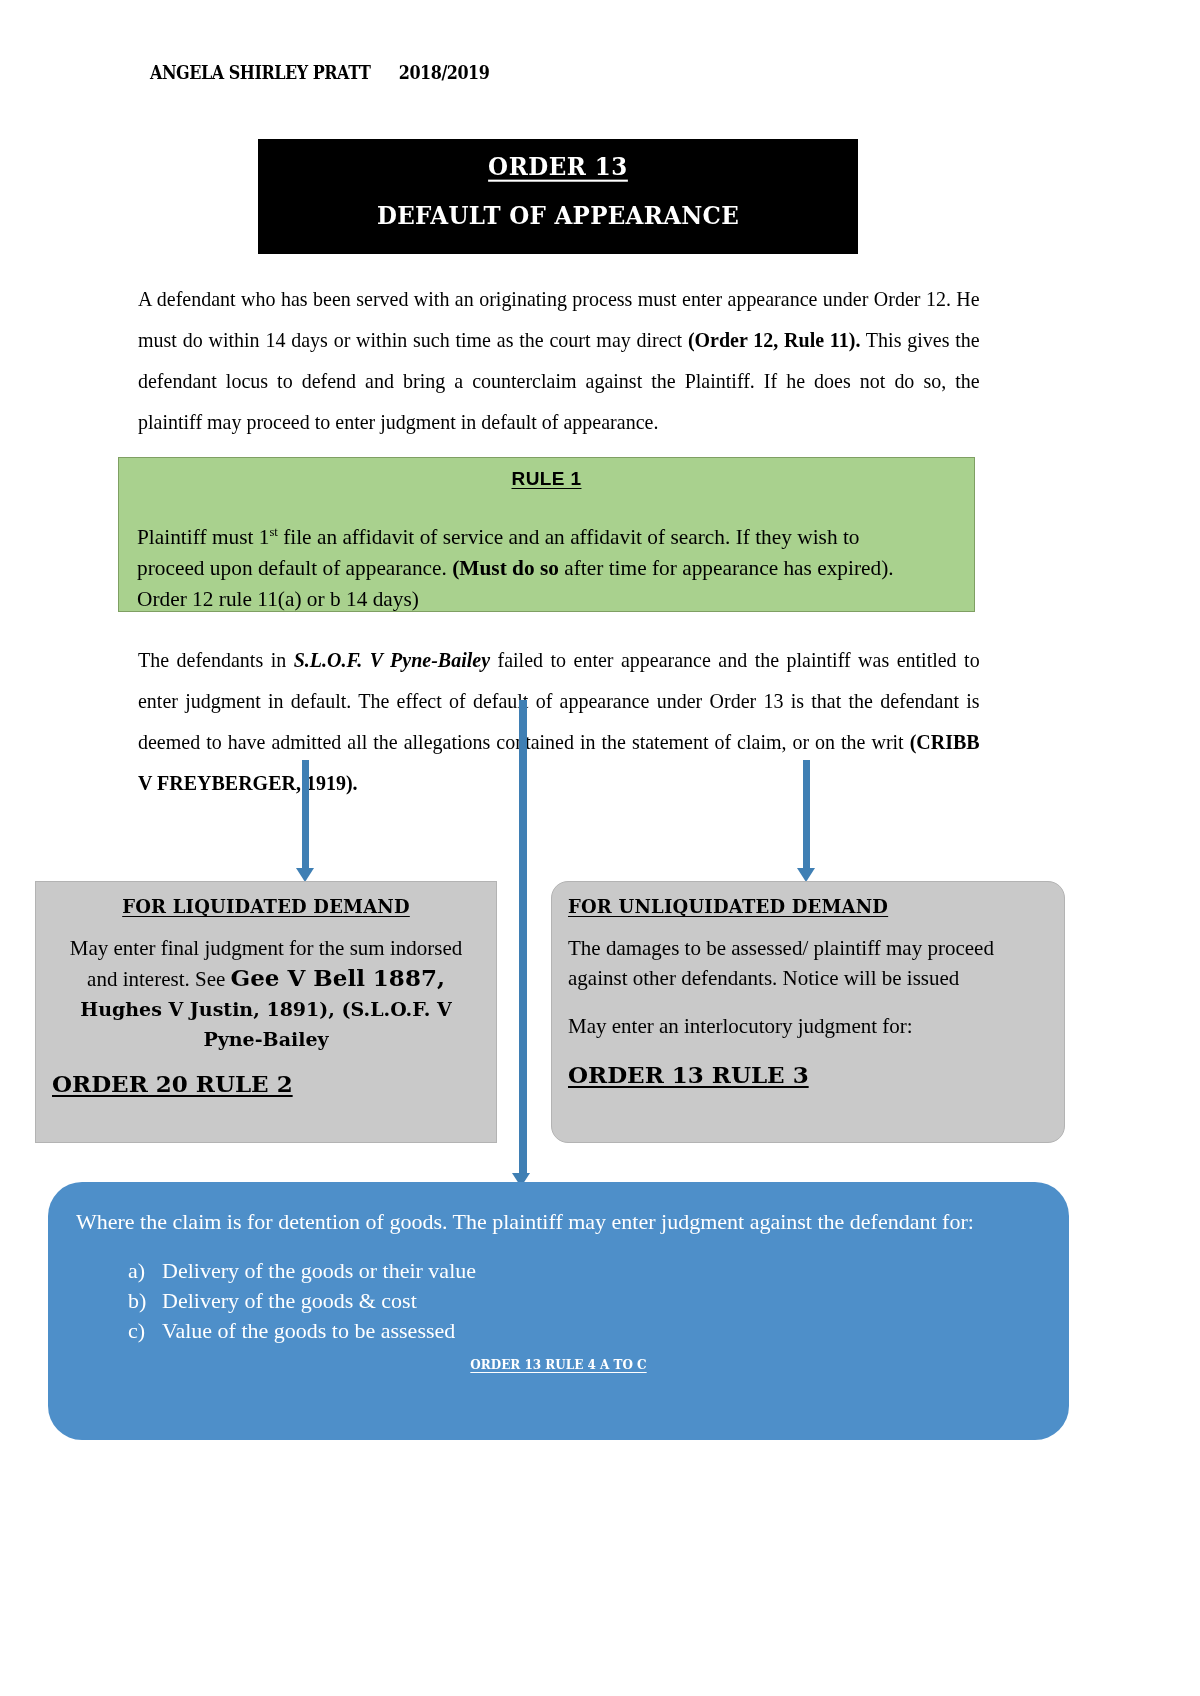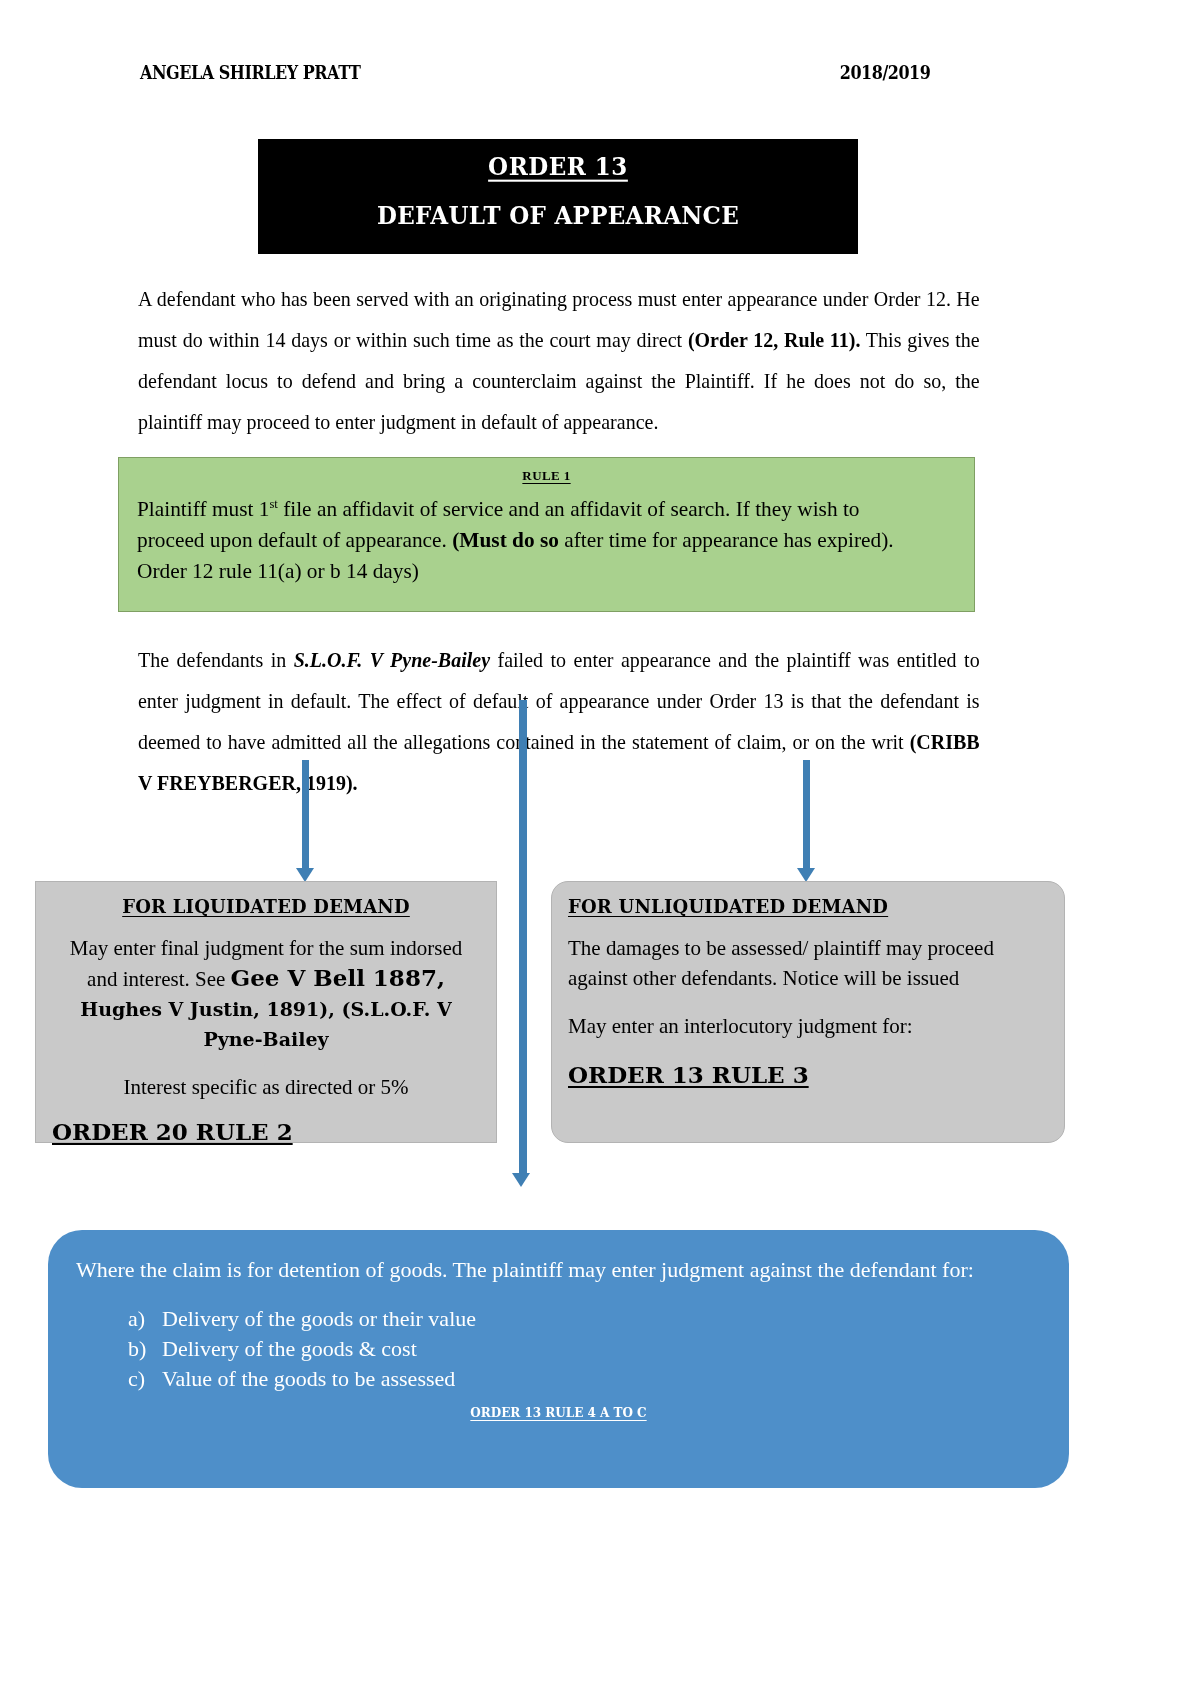--- a/index.html
+++ b/index.html
@@ -15,26 +15,26 @@
   .page {
     position: absolute;
     left: 0; top: 0;
     width: 1200px;
     height: 1696px;
   }
 
   
   .doc-header {
     position: absolute;
-    left: 140px;
+    left: 150px;
     top: 62px;
     width: 790px;
     display: flex;
-    justify-content: space-between;
     align-items: baseline;
+    gap: 8px;
   }
   .stencil {
     font-family: "DejaVu Serif", serif;
     font-weight: bold;
     letter-spacing: -0.5px;
     transform: scaleY(1.12) scaleX(0.94);
     transform-origin: left center;
   }
   .doc-header .name {
     font-size: 17px;
@@ -107,27 +107,27 @@
     left: 118px;
     top: 457px;
     width: 857px;
     height: 155px;
     background: #a9d18e;
     border: 1px solid #7f9f63;
     padding: 10px 18px 8px 18px;
   }
   .green-box .rule-head {
     text-align: center;
-    font-family: Liberation Serif, serif;
-    font-weight: bold;
-    font-size: 13px;
+    font-family: Liberation Sans, sans-serif;
+    font-weight: bold;
+    font-size: 19px;
     text-decoration: underline;
     text-underline-offset: 3px;
     letter-spacing: 0.4px;
-    margin-bottom: 4px;
+    margin-bottom: 26px;
   }
   .green-box .rule-body {
     font-family: "Liberation Serif", serif;
     font-size: 22px;
     line-height: 31px;
     color: #000;
     transform: scaleX(0.97);
     transform-origin: left top;
   }
   .green-box .rule-body b { font-weight: bold; }
@@ -217,21 +217,21 @@
   #liq-foot   { margin-top: 16px; }
 
   #unliq-line-1 { margin-top: 18px; }
   #unliq-line-2 { margin-top: 16px; }
   #unliq-foot   { margin-top: 20px; }
 
   
   .blue-box {
     position: absolute;
     left: 48px;
-    top: 1230px;
+    top: 1182px;
     width: 1021px;
     height: 258px;
     background: #4e8fc9;
     border-radius: 34px;
     color: #ffffff;
     padding: 24px 28px 10px 28px;
     overflow: hidden;
   }
   .blue-box .blue-intro {
     font-family: "Liberation Serif", serif;
@@ -308,21 +308,20 @@
   <div class="arrow">
     <div class="arrow-line" id="arrow-mid-line"></div>
     <div class="arrow-head" id="arrow-mid-head"></div>
   </div>
 
   <div class="grey-box" id="box-liquidated">
     <div class="grey-head center">FOR LIQUIDATED DEMAND</div>
     <div class="grey-body center" id="liq-line-1">
       <span>May enter final judgment for the sum indorsed and interest. See </span><span class="big">Gee V Bell 1887,</span><span class="serif2"> Hughes V Justin, 1891), (S.L.O.F. V Pyne-Bailey</span>
     </div>
-    <div class="grey-body center" id="liq-line-2">Interest specific as directed or 5%</div>
     <div class="grey-foot" id="liq-foot">ORDER 20 RULE 2</div>
   </div>
 
   <div class="grey-box" id="box-unliquidated">
     <div class="grey-head left">FOR UNLIQUIDATED DEMAND</div>
     <div class="grey-body left" id="unliq-line-2">The damages to be assessed/ plaintiff may proceed against other defendants. Notice will be issued</div>
     <div class="grey-body left" id="unliq-line-1">May enter an interlocutory judgment for:</div>
     <div class="grey-foot" id="unliq-foot">ORDER 13 RULE 3</div>
   </div>
 

